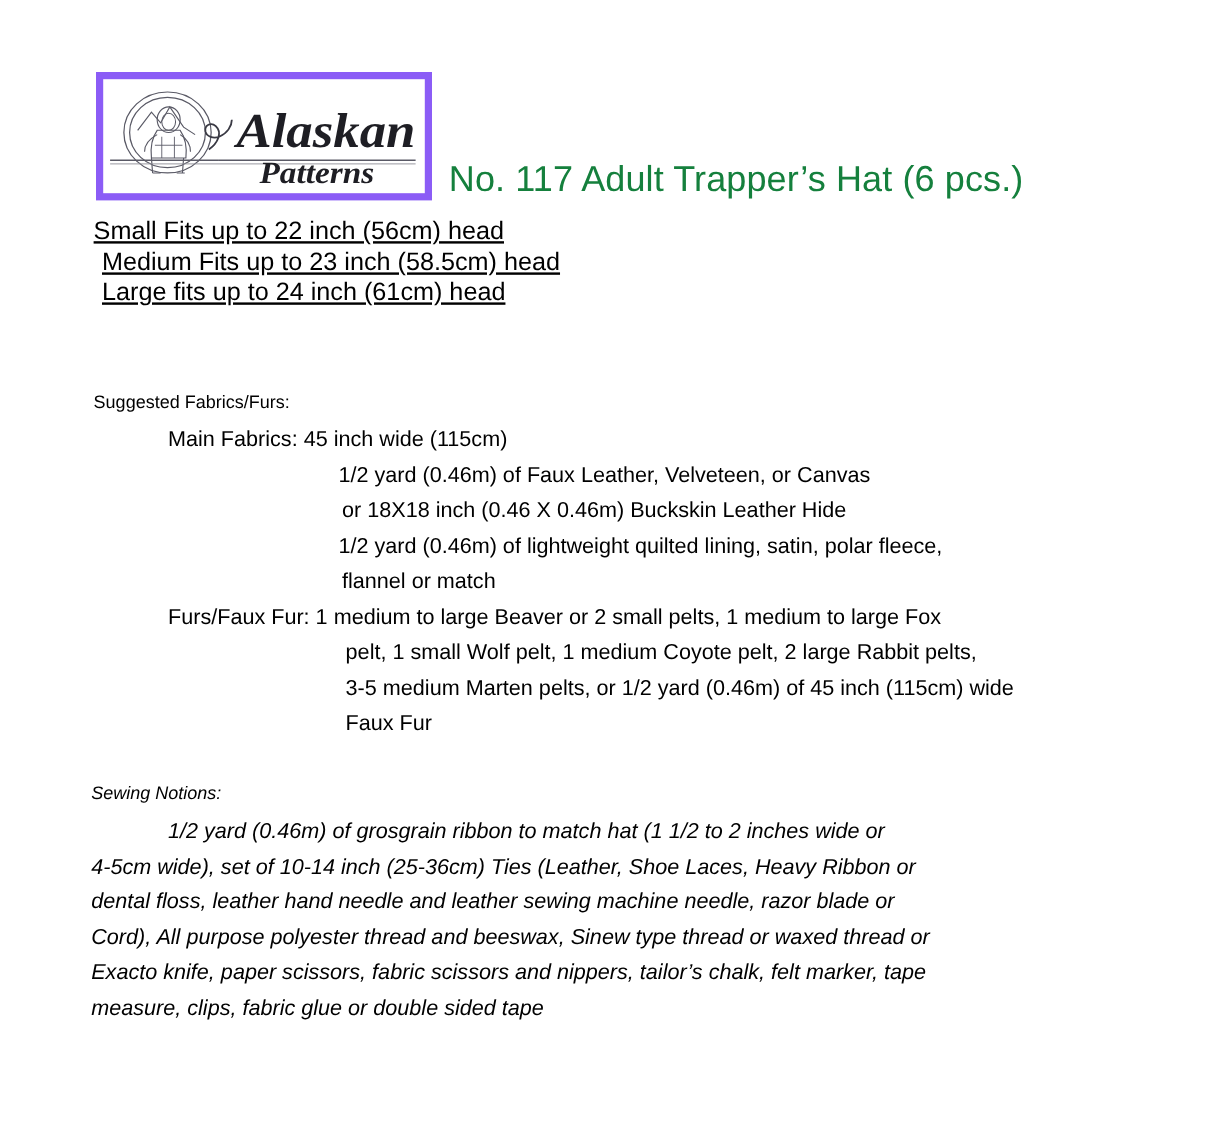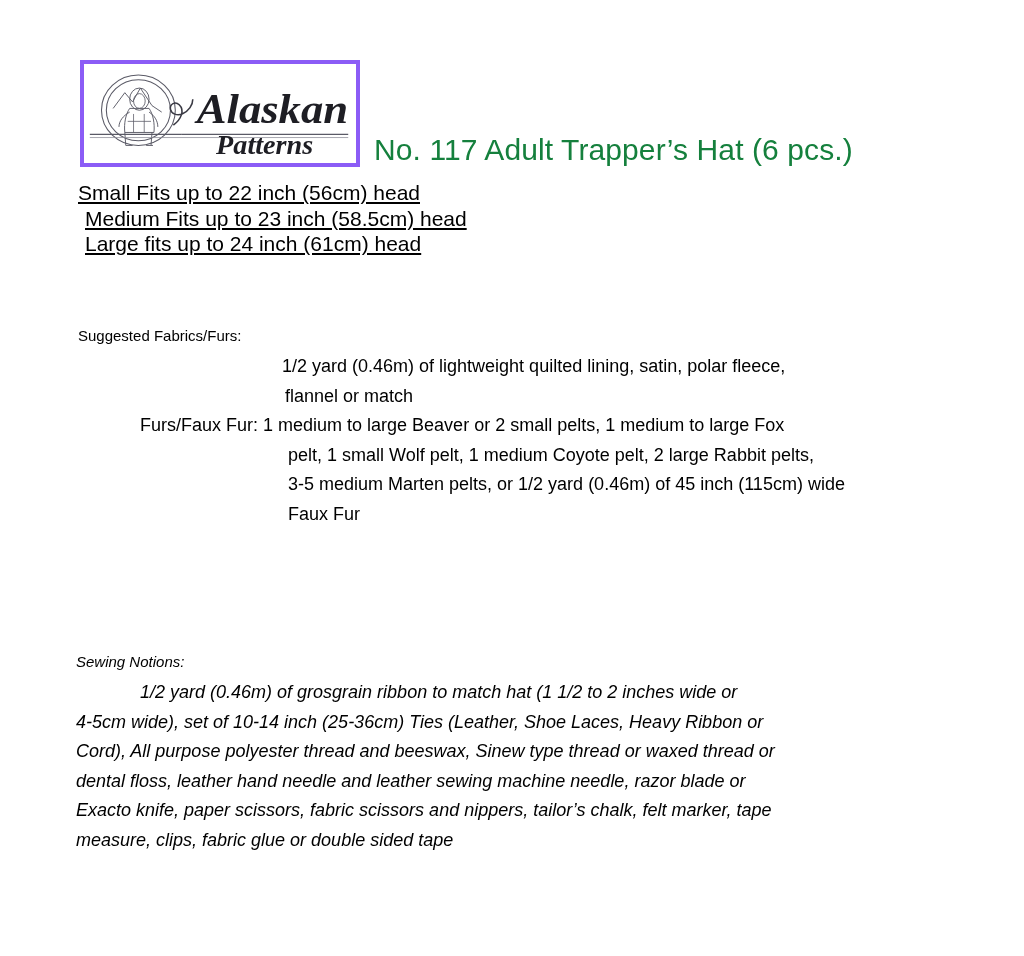--- a/index.html
+++ b/index.html
@@ -24,21 +24,21 @@
     background: #ffffff;
   }
 
   
   .logo-box {
     position: absolute;
     left: 80px;
     top: 60px;
     width: 280px;
     height: 107px;
-    border: 4px solid #8b5cf6;
+    border: 6px solid #8b5cf6;
     background: #ffffff;
     box-sizing: border-box;
   }
   .logo-svg {
     display: block;
     width: 100%;
     height: 100%;
   }
 
   
@@ -182,20 +182,25 @@
   <div class="sizes">
     <div class="size-line ind-1">Small Fits up to 22 inch (56cm) head</div>
     <div class="size-line ind-2">Medium Fits up to 23 inch (58.5cm) head</div>
     <div class="size-line ind-3">Large fits up to 24 inch (61cm) head</div>
   </div>
 
   <div class="section-fabrics">
 
     <div class="section-heading">Suggested Fabrics/Furs:</div>
 
+    <div class="sub-block">
+      <div class="sub-label-line">Main Fabrics: 45 inch wide (115cm)</div>
+      <div class="sub-detail-line">1/2 yard (0.46m) of Faux Leather, Velveteen, or Canvas</div>
+      <div class="sub-detail-line cont">or 18X18 inch (0.46 X 0.46m) Buckskin Leather Hide</div>
+    </div>
 
     <div class="sub-block">
       <div class="sub-detail-line">1/2 yard (0.46m) of lightweight quilted lining, satin, polar fleece,</div>
       <div class="sub-detail-line cont">flannel or match</div>
     </div>
 
     <div class="sub-block">
       <div class="fur-first-line">Furs/Faux Fur:  1 medium to large Beaver or 2 small pelts, 1 medium to large Fox</div>
       <div class="fur-cont-line">pelt, 1 small Wolf pelt, 1 medium Coyote pelt, 2 large Rabbit pelts,</div>
       <div class="fur-cont-line">3-5 medium Marten pelts, or 1/2 yard (0.46m) of 45 inch (115cm) wide</div>
@@ -204,21 +209,21 @@
 
   </div>
 
   <div class="section-notions">
 
     <div class="section-heading">Sewing Notions:</div>
 
     <div class="notions-para">
       <div class="para-line first">1/2 yard (0.46m) of grosgrain ribbon to match hat (1 1/2 to 2 inches wide or</div>
       <div class="para-line">4-5cm wide), set of 10-14 inch (25-36cm) Ties (Leather, Shoe Laces, Heavy Ribbon or</div>
+      <div class="para-line">dental floss,  leather hand needle and leather sewing machine needle, razor blade or</div>
       <div class="para-line">Cord), All purpose polyester thread and beeswax, Sinew type thread or waxed thread or</div>
-      <div class="para-line">dental floss,  leather hand needle and leather sewing machine needle, razor blade or</div>
       <div class="para-line">Exacto knife, paper scissors, fabric scissors and nippers, tailor’s chalk, felt marker, tape</div>
       <div class="para-line">measure, clips, fabric glue or double sided tape</div>
     </div>
 
   </div>
 
 </div>
 
 </body></html>

